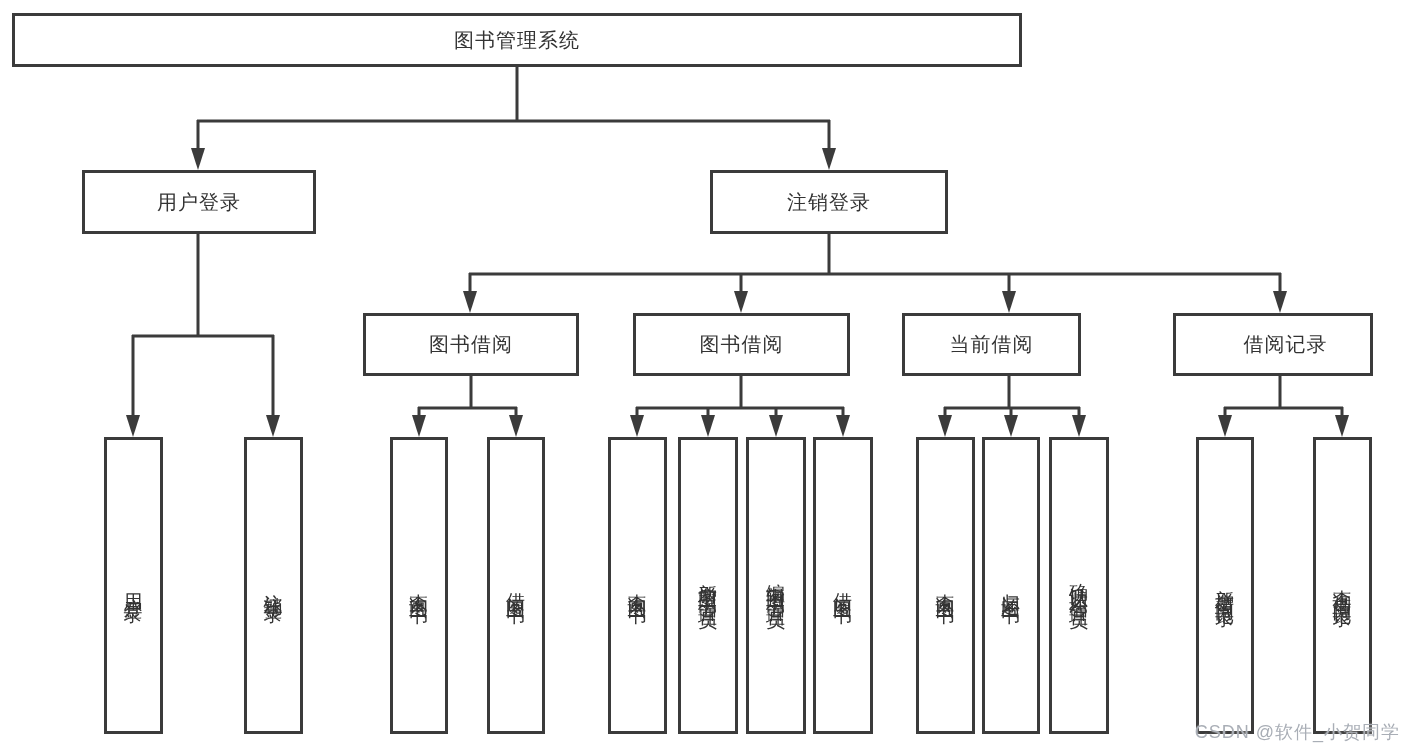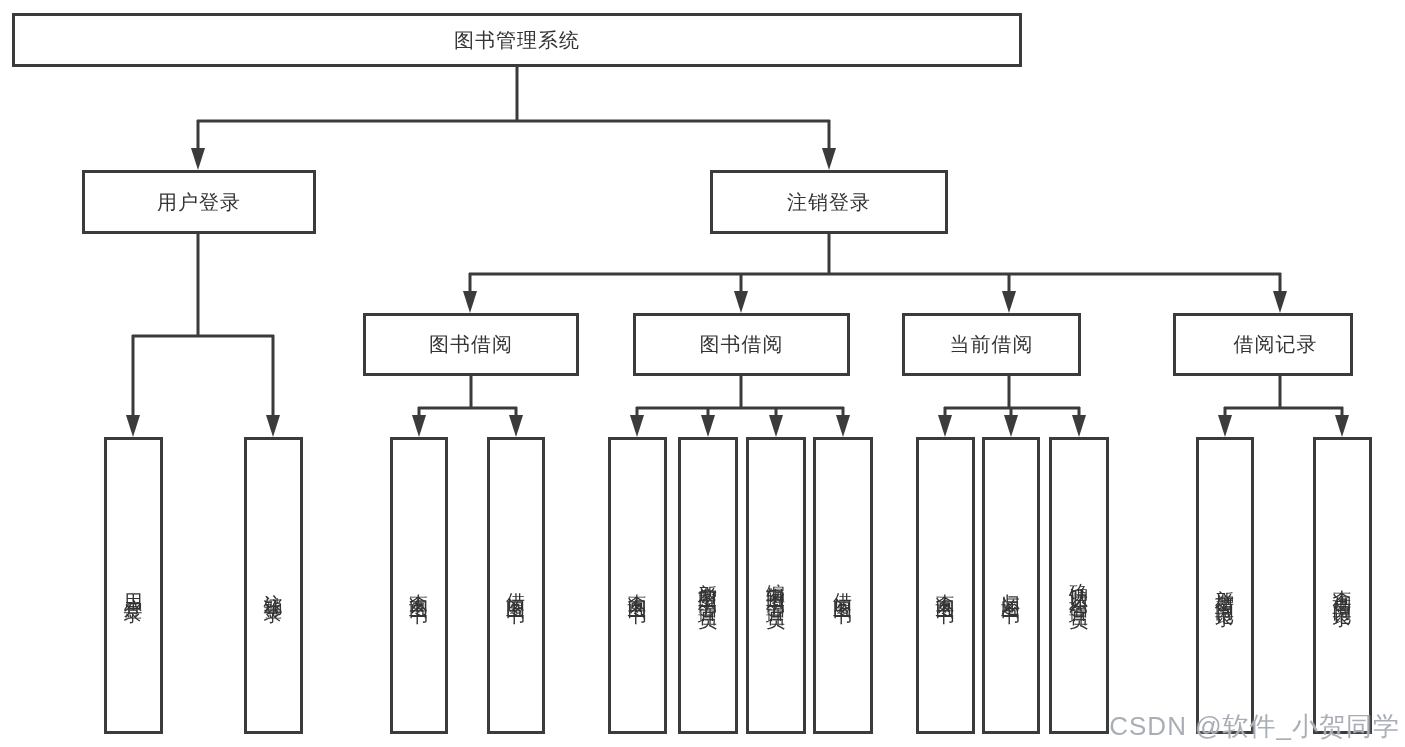--- a/index.html
+++ b/index.html
@@ -35,21 +35,21 @@
     font-size:19px;
     letter-spacing:4px;
     line-height:1;
     top:437px;height:297px;width:59px;
   }
   .lvl3{top:313px;height:63px;}
   .watermark{
     position:absolute;
     right:5px;bottom:3px;
     z-index:3;
-    font-size:26px;
+    font-size:18px;
     color:var(--wm);
     text-shadow:0 0 2px rgba(255,255,255,.9);
     letter-spacing:1px;
     white-space:nowrap;
     pointer-events:none;
   }
 </style>
 </head>
 <body>
 
@@ -99,21 +99,21 @@
   </svg>
 
   <div class="node" style="left:12px;top:13px;width:1010px;height:54px;">图书管理系统</div>
 
   <div class="node" style="left:82px;top:170px;width:234px;height:64px;">用户登录</div>
   <div class="node" style="left:710px;top:170px;width:238px;height:64px;">注销登录</div>
 
   <div class="node lvl3" style="left:363px;width:216px;">图书借阅</div>
   <div class="node lvl3" style="left:633px;width:217px;">图书借阅</div>
   <div class="node lvl3" style="left:902px;width:179px;">当前借阅</div>
-  <div class="node lvl3" style="left:1173px;width:180px;padding-left:25px;">借阅记录</div>
+  <div class="node lvl3" style="left:1173px;width:200px;padding-left:25px;">借阅记录</div>
 
   <div class="node leaf" style="left:104px;">用户登录</div>
   <div class="node leaf" style="left:244px;">注销登录</div>
 
   <div class="node leaf" style="left:390px;width:58px;">查询图书</div>
   <div class="node leaf" style="left:487px;width:58px;">借阅图书</div>
 
   <div class="node leaf" style="left:608px;">查询图书</div>
   <div class="node leaf" style="left:678px;width:60px;">新增图书（管理员）</div>
   <div class="node leaf" style="left:746px;width:60px;">编辑图书（管理员）</div>

